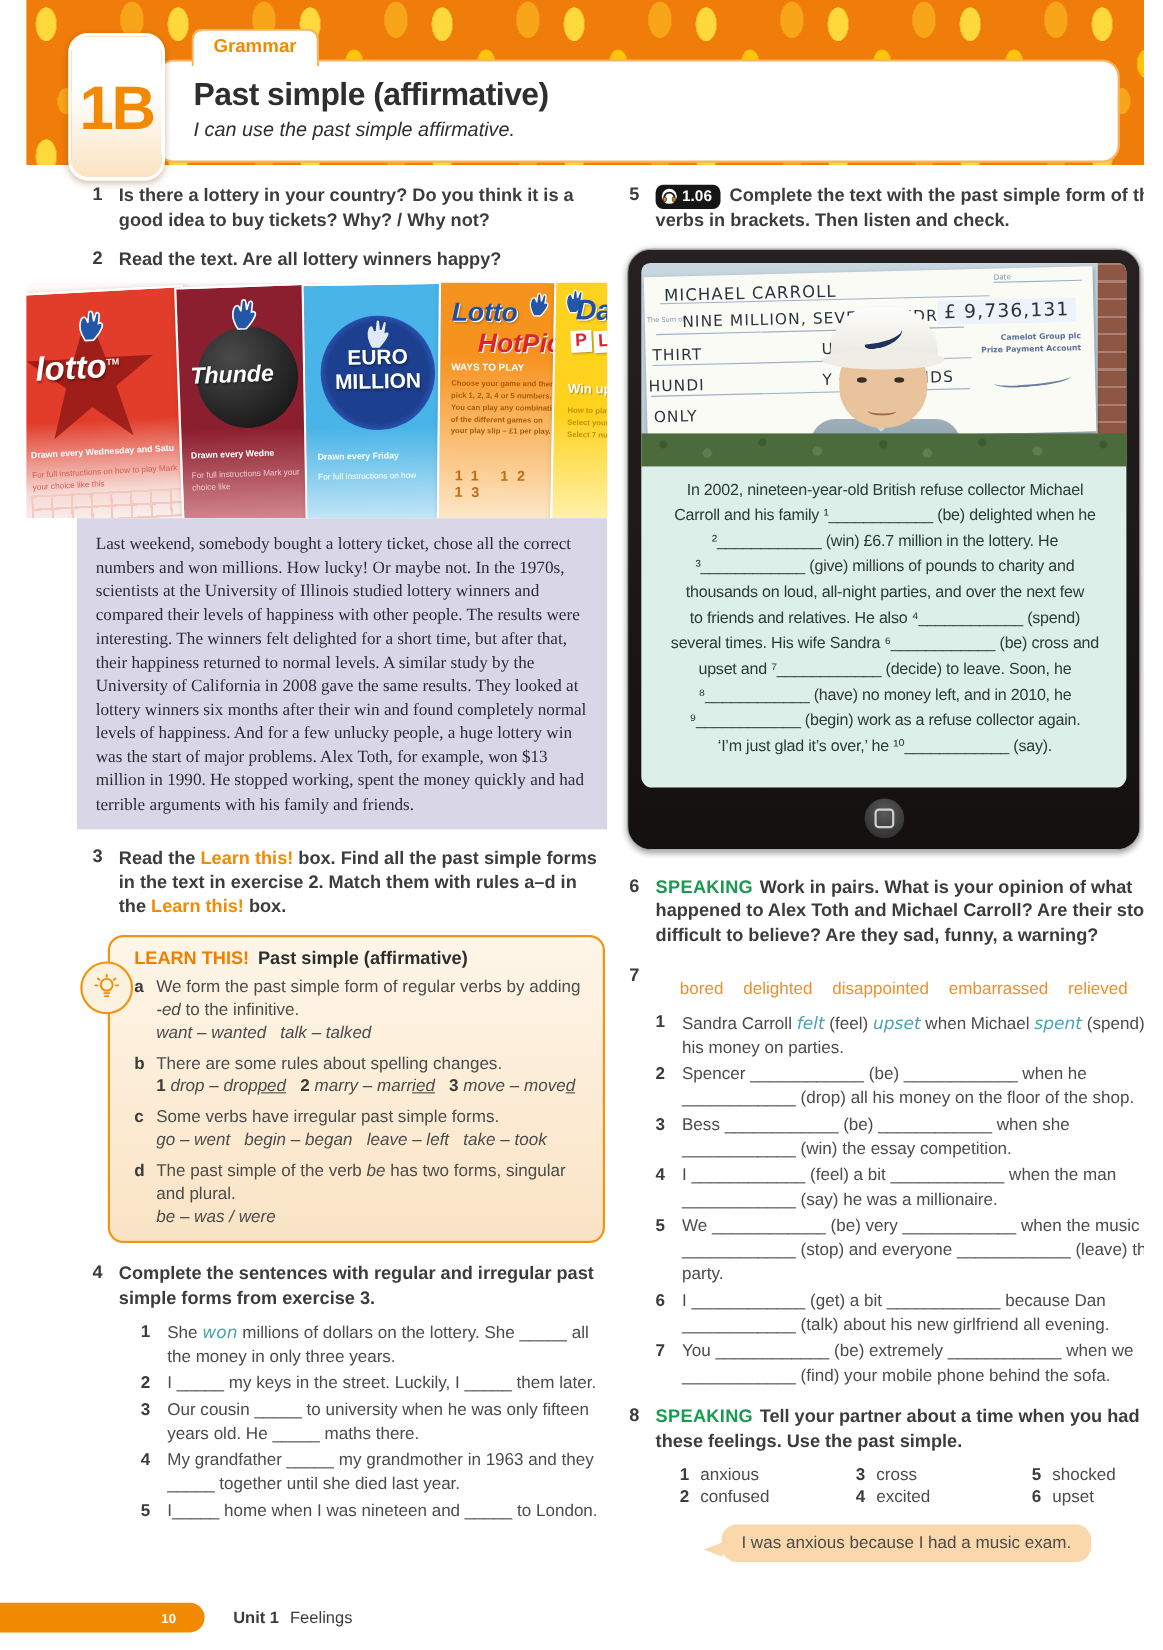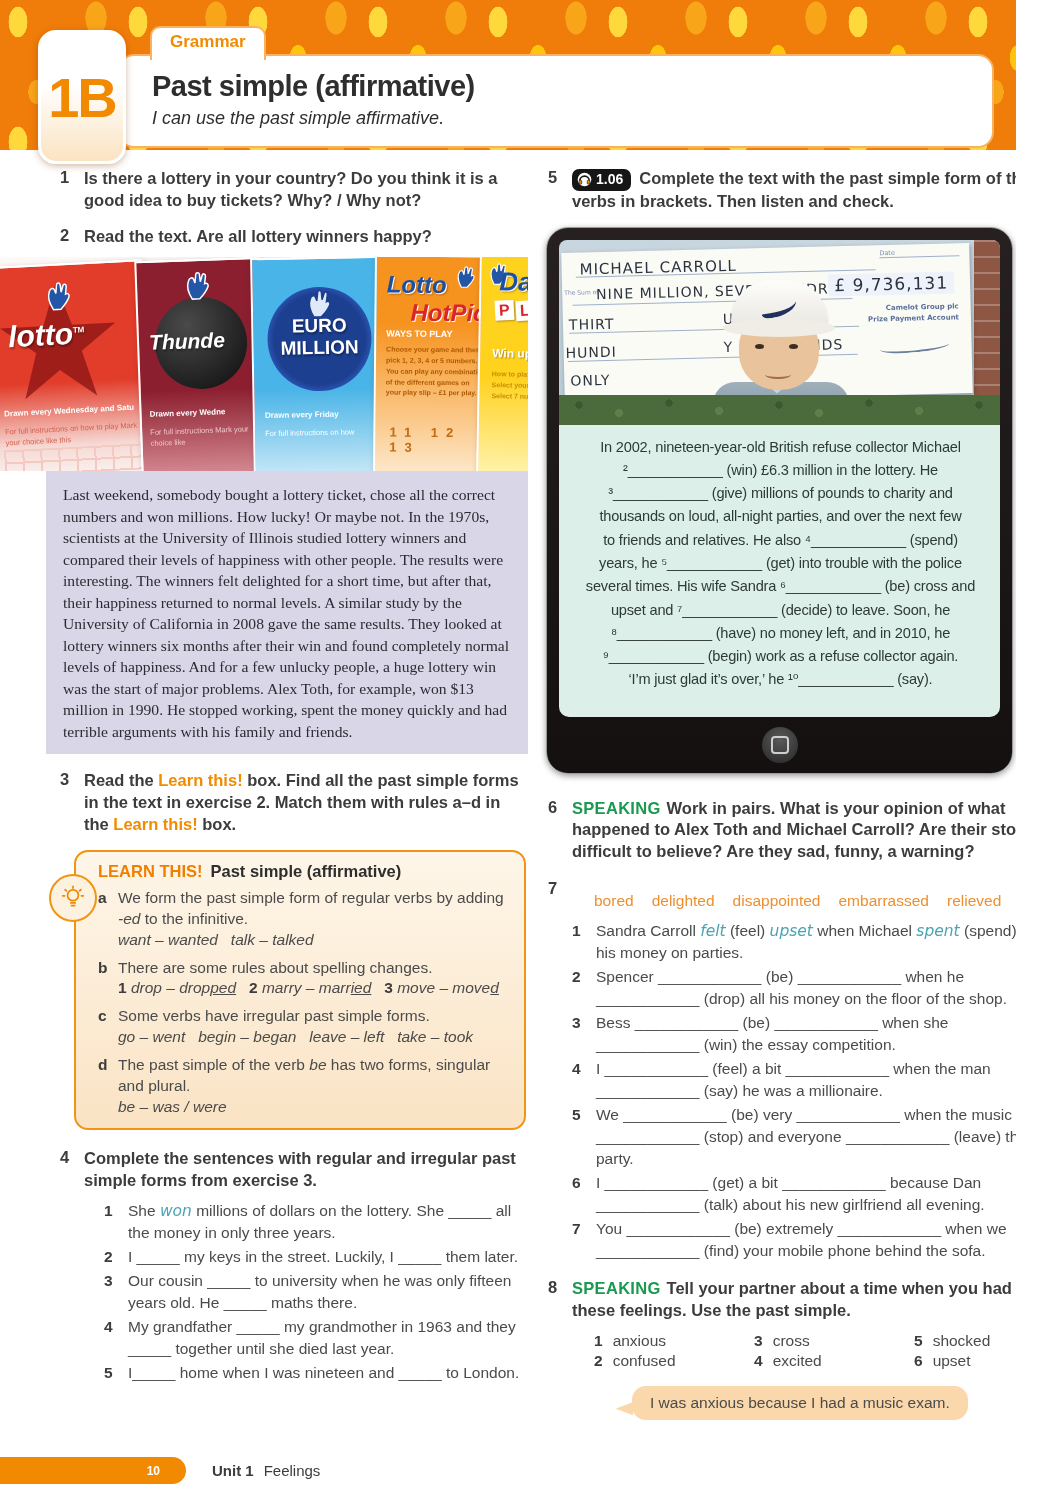--- a/index.html
+++ b/index.html
@@ -1,17 +1,17 @@
 <!DOCTYPE html>
 <html><head>
 <meta charset="utf-8">
 <style>
   html,body{margin:0;padding:0;background:#fff;}
   .page{position:relative;width:1016px;height:1500px;background:#fff;overflow:hidden;
-        font-family:"Liberation Sans",sans-serif;color:#3c3c3c;}
+        font-family:"Liberation Sans",sans-serif;color:#3c3c3c;padding-left:24px;}
 
   
   .band{position:relative;width:100%;height:150px;
         background-color:#f07c0a;
         background-image:
           radial-gradient(ellipse 16px 26px at 18px 22px, #ffd83b 58%, rgba(255,216,59,0) 60%),
           radial-gradient(ellipse 14px 22px at 58px 58px, #ffc40c 58%, rgba(255,196,12,0) 60%),
           radial-gradient(ellipse 18px 28px at 96px 18px, #f9a51a 58%, rgba(249,165,26,0) 60%),
           radial-gradient(ellipse 13px 20px at 36px 92px, #f9a51a 58%, rgba(249,165,26,0) 60%),
           radial-gradient(ellipse 17px 26px at 86px 96px, #ffd83b 58%, rgba(255,216,59,0) 60%);
@@ -406,25 +406,25 @@
             </div>
             <div class="cap">
               <div class="swoosh"></div>
               <div class="peak"></div>
             </div>
           </div>
           <div class="hedge"></div>
         </div>
         <div class="tscreen-text">
           <div class="tl">In 2002, nineteen-year-old British refuse collector Michael</div>
-          <div class="tl">²____________ (win) £6.3 million in the lottery. He</div>
+          <div class="tl">Carroll and his family ¹____________ (be) delighted when he</div>
+          <div class="tl">²____________ (win) £6.7 million in the lottery. He</div>
           <div class="tl">³____________ (give) millions of pounds to charity and</div>
           <div class="tl">thousands on loud, all-night parties, and over the next few</div>
           <div class="tl">to friends and relatives. He also ⁴____________ (spend)</div>
-          <div class="tl">years, he ⁵____________ (get) into trouble with the police</div>
           <div class="tl">several times. His wife Sandra ⁶____________ (be) cross and</div>
           <div class="tl">upset and ⁷____________ (decide) to leave. Soon, he</div>
           <div class="tl">⁸____________ (have) no money left, and in 2010, he</div>
           <div class="tl">⁹____________ (begin) work as a refuse collector again.</div>
           <div class="tl">‘I’m just glad it’s over,’ he ¹⁰____________ (say).</div>
         </div>
         <div class="homebar">
           <div class="homebtn">
               <i></i>
             </div>

